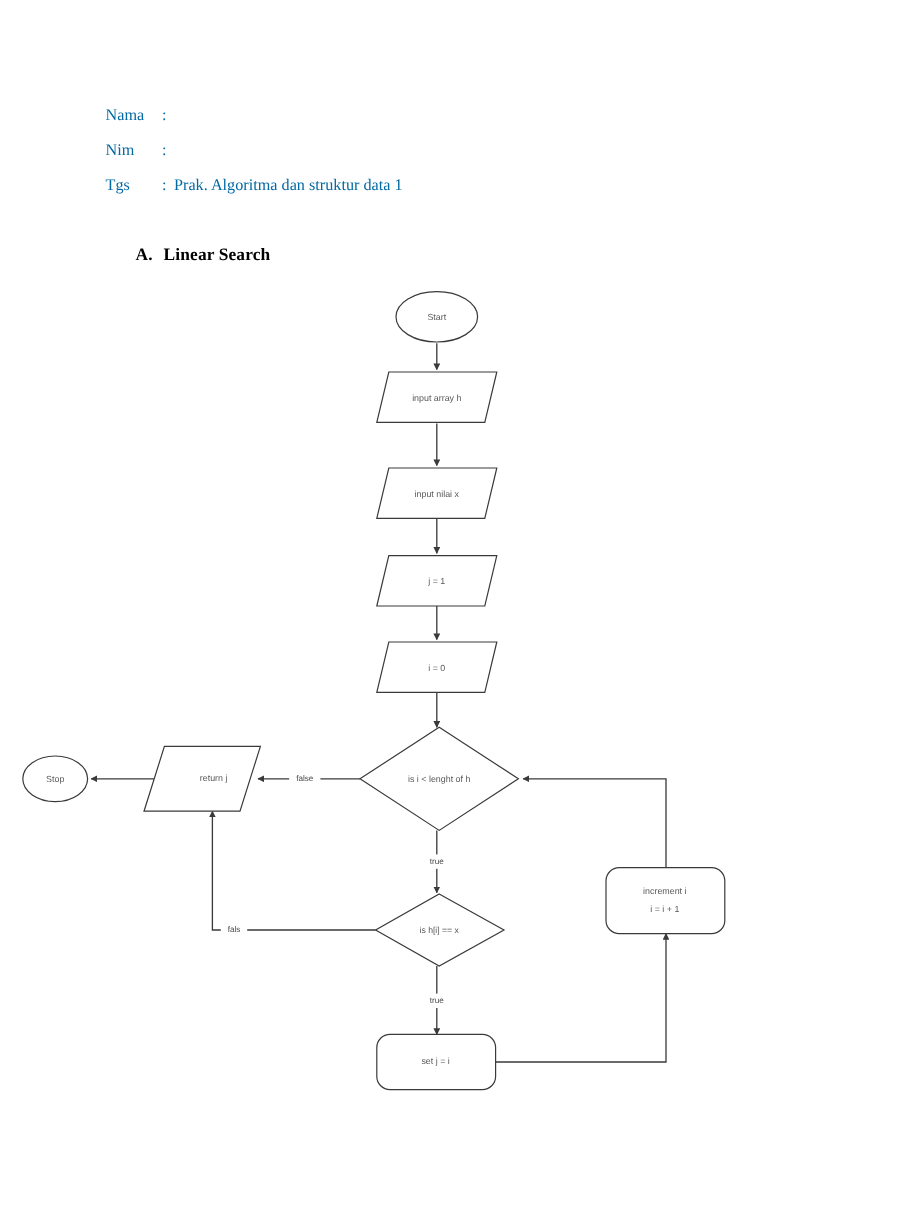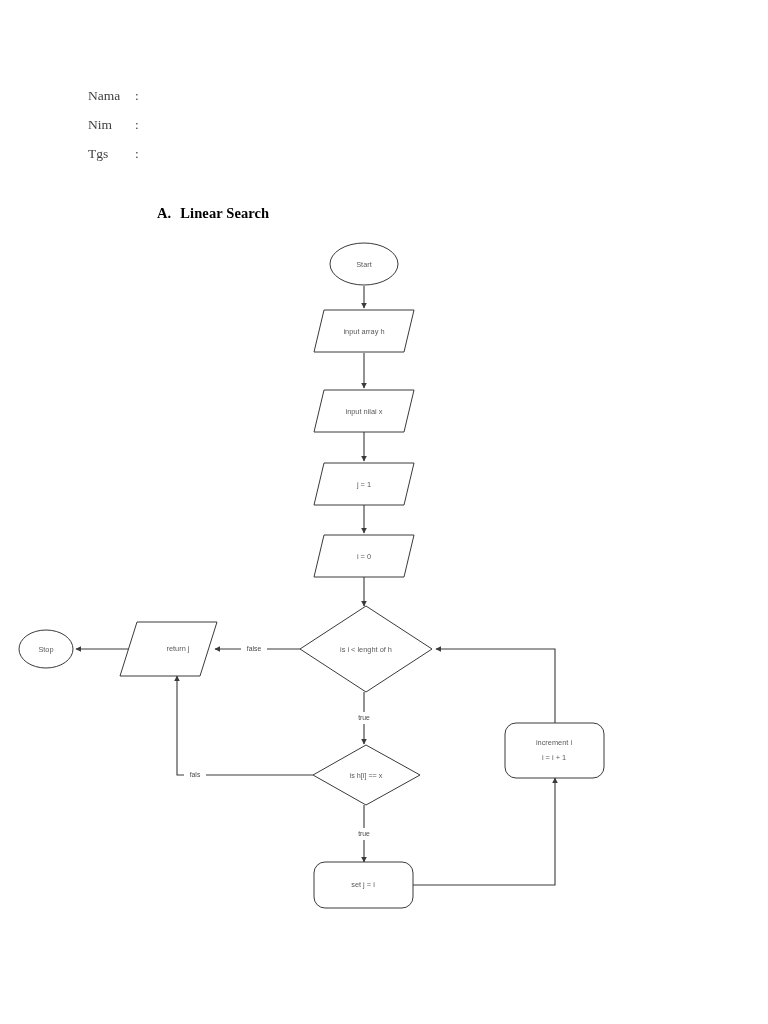--- a/index.html
+++ b/index.html
@@ -21,21 +21,21 @@
     position: absolute;
     left: 88px;
     top: 88px;
     width: 420px;
   }
   .hrow {
     display: flex;
     align-items: baseline;
     font-family: "Liberation Serif", serif;
     font-size: 13.5px;
-    color: #404040;
+    color: #0369a1;
     margin-bottom: 13px;
     line-height: 1.2;
   }
   .hrow .hlabel {
     width: 47px;
     flex: 0 0 47px;
   }
   .hrow .hsep {
     width: 10px;
     flex: 0 0 10px;
@@ -46,21 +46,20 @@
 
   .section-heading {
     position: absolute;
     left: 113px;
     top: 205px;
     font-family: "Liberation Serif", serif;
     font-weight: bold;
     font-size: 14.5px;
     color: #000000;
     letter-spacing: .1px;
-    margin-left: 44px;
   }
   .section-heading .sh-letter {
     display: inline-block;
     margin-right: 9px;
   }
 
   
   .flow {
     position: absolute;
     left: 0;
@@ -113,20 +112,21 @@
       <span class="hlabel">Nama</span>
       <span class="hsep">:</span>
     </div>
     <div class="hrow">
       <span class="hlabel">Nim</span>
       <span class="hsep">:</span>
     </div>
     <div class="hrow">
       <span class="hlabel">Tgs</span>
       <span class="hsep">:</span>
+      <span class="hvalue">Prak. Algoritma dan struktur data 1</span>
     </div>
   </div>
 
   <div class="section-heading">
     <span class="sh-letter">A.</span><span>Linear Search</span>
   </div>
 
   <div class="flow">
     <svg width="768" height="1024" viewBox="0 0 768 1024" xmlns="http://www.w3.org/2000/svg">
       <defs>

